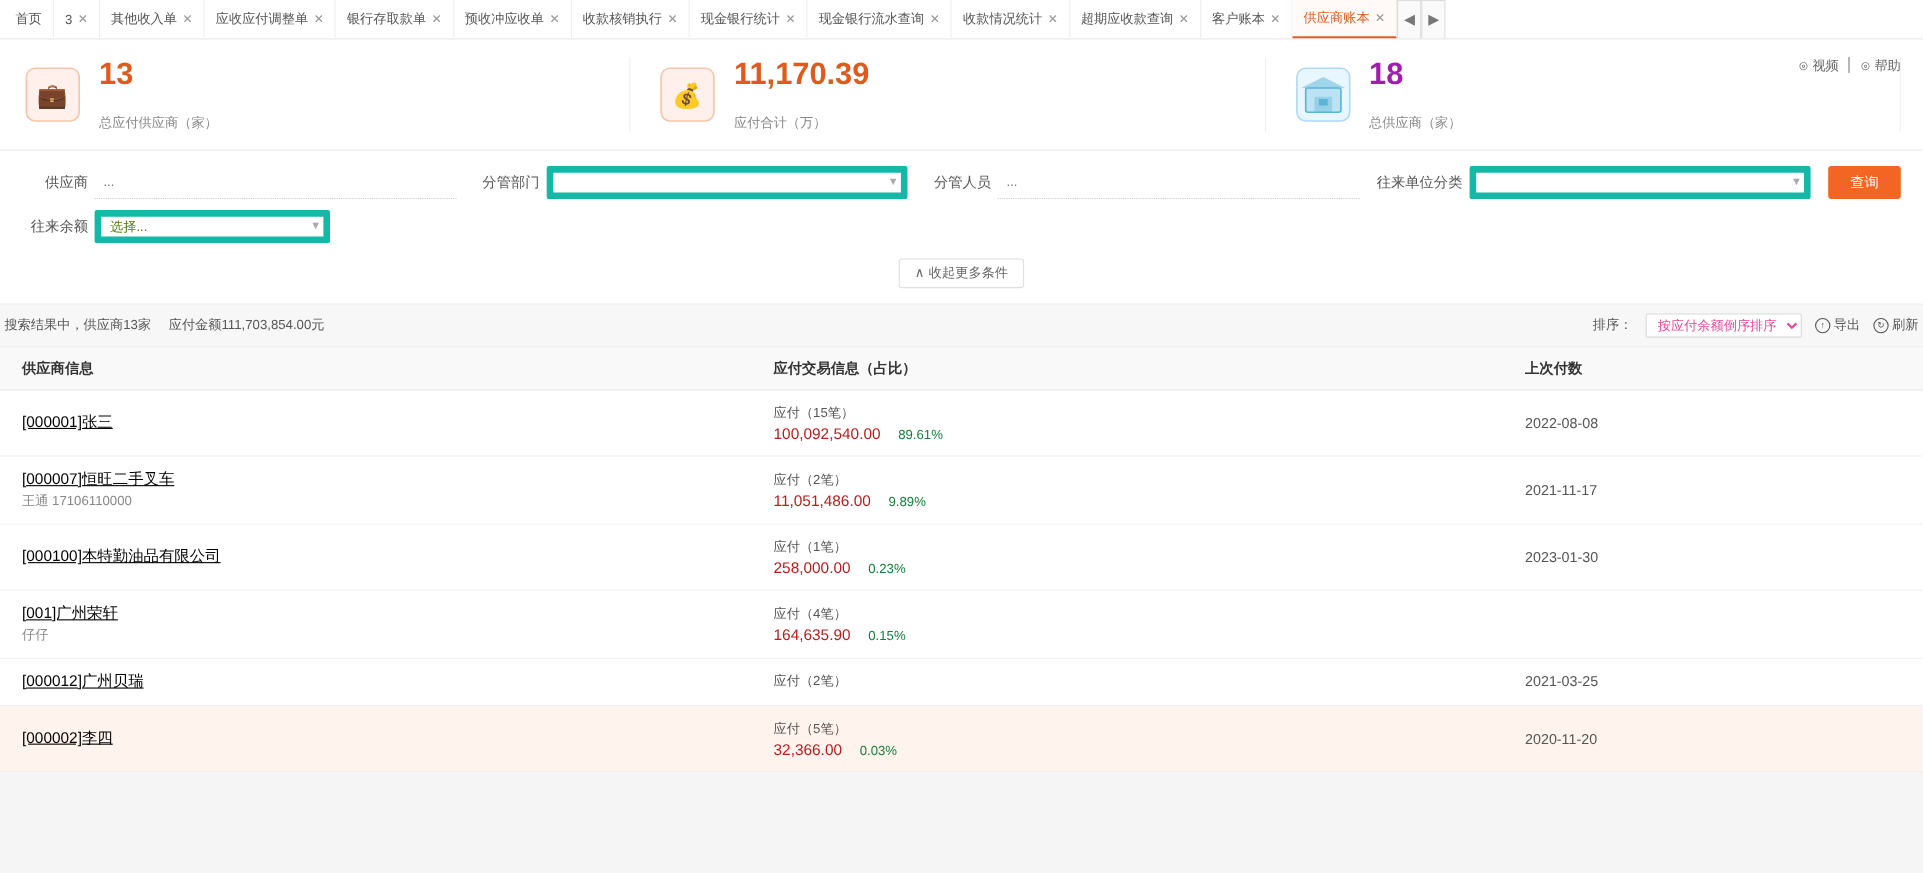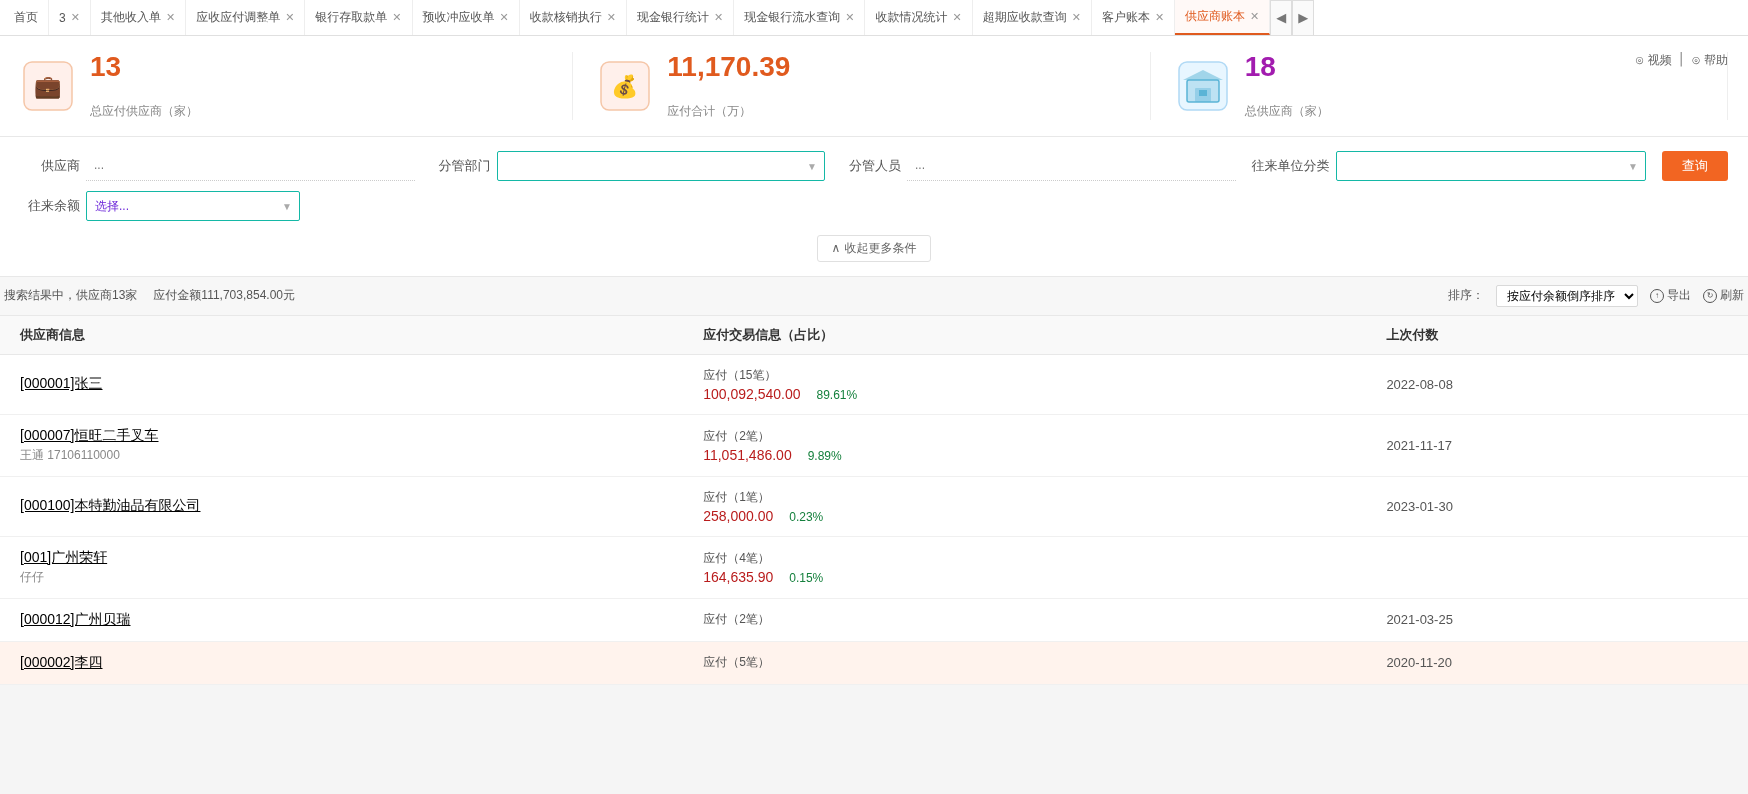--- a/index.html
+++ b/index.html
@@ -100,25 +100,25 @@
       border-bottom: 1px dotted #ccc;
       padding: 0 8px;
       font-size: 12px;
       color: #bbb;
       background: transparent;
       outline: none;
     }
     .filter-select {
       flex: 1;
       height: 30px;
-      border: 1px solid #14b8a6;
+      border: 6px solid #14b8a6;
       border-radius: 2px;
       padding: 0 8px;
       font-size: 12px;
-      color: #6d28d9;
+      color: #4d7c0f;
       background: #fff;
       outline: none;
       appearance: none;
       cursor: pointer;
     }
     .select-wrapper {
       flex: 1;
       position: relative;
     }
     .select-wrapper select { width: 100%; }
@@ -169,21 +169,21 @@
       font-size: 12px;
       color: #555;
     }
     .results-left { display: flex; gap: 16px; }
     .results-right { display: flex; align-items: center; gap: 12px; }
     .sort-select {
       border: 1px solid #d9d9d9;
       border-radius: 2px;
       padding: 2px 6px;
       font-size: 12px;
-      color: #000000;
+      color: #ec4899;
       background: #fff;
       outline: none;
       cursor: pointer;
     }
     .icon-btn {
       display: flex;
       align-items: center;
       gap: 3px;
       font-size: 12px;
       color: #555;
@@ -513,19 +513,23 @@
         <span class="last-payment">2021-03-25</span>
       </div>
     </div>
 
     <div class="table-row highlighted">
       <div>
         <div class="supplier-link">[000002]李四</div>
       </div>
       <div>
         <div class="payable-label">应付（5笔）</div>
+        <div class="payable-info">
+          <span class="payable-amount">32,366.00</span>
+          <span class="payable-pct">0.03%</span>
+        </div>
       </div>
       <div>
         <span class="last-payment">2020-11-20</span>
       </div>
     </div>
   </div>
 </div>
 
 </body></html>

